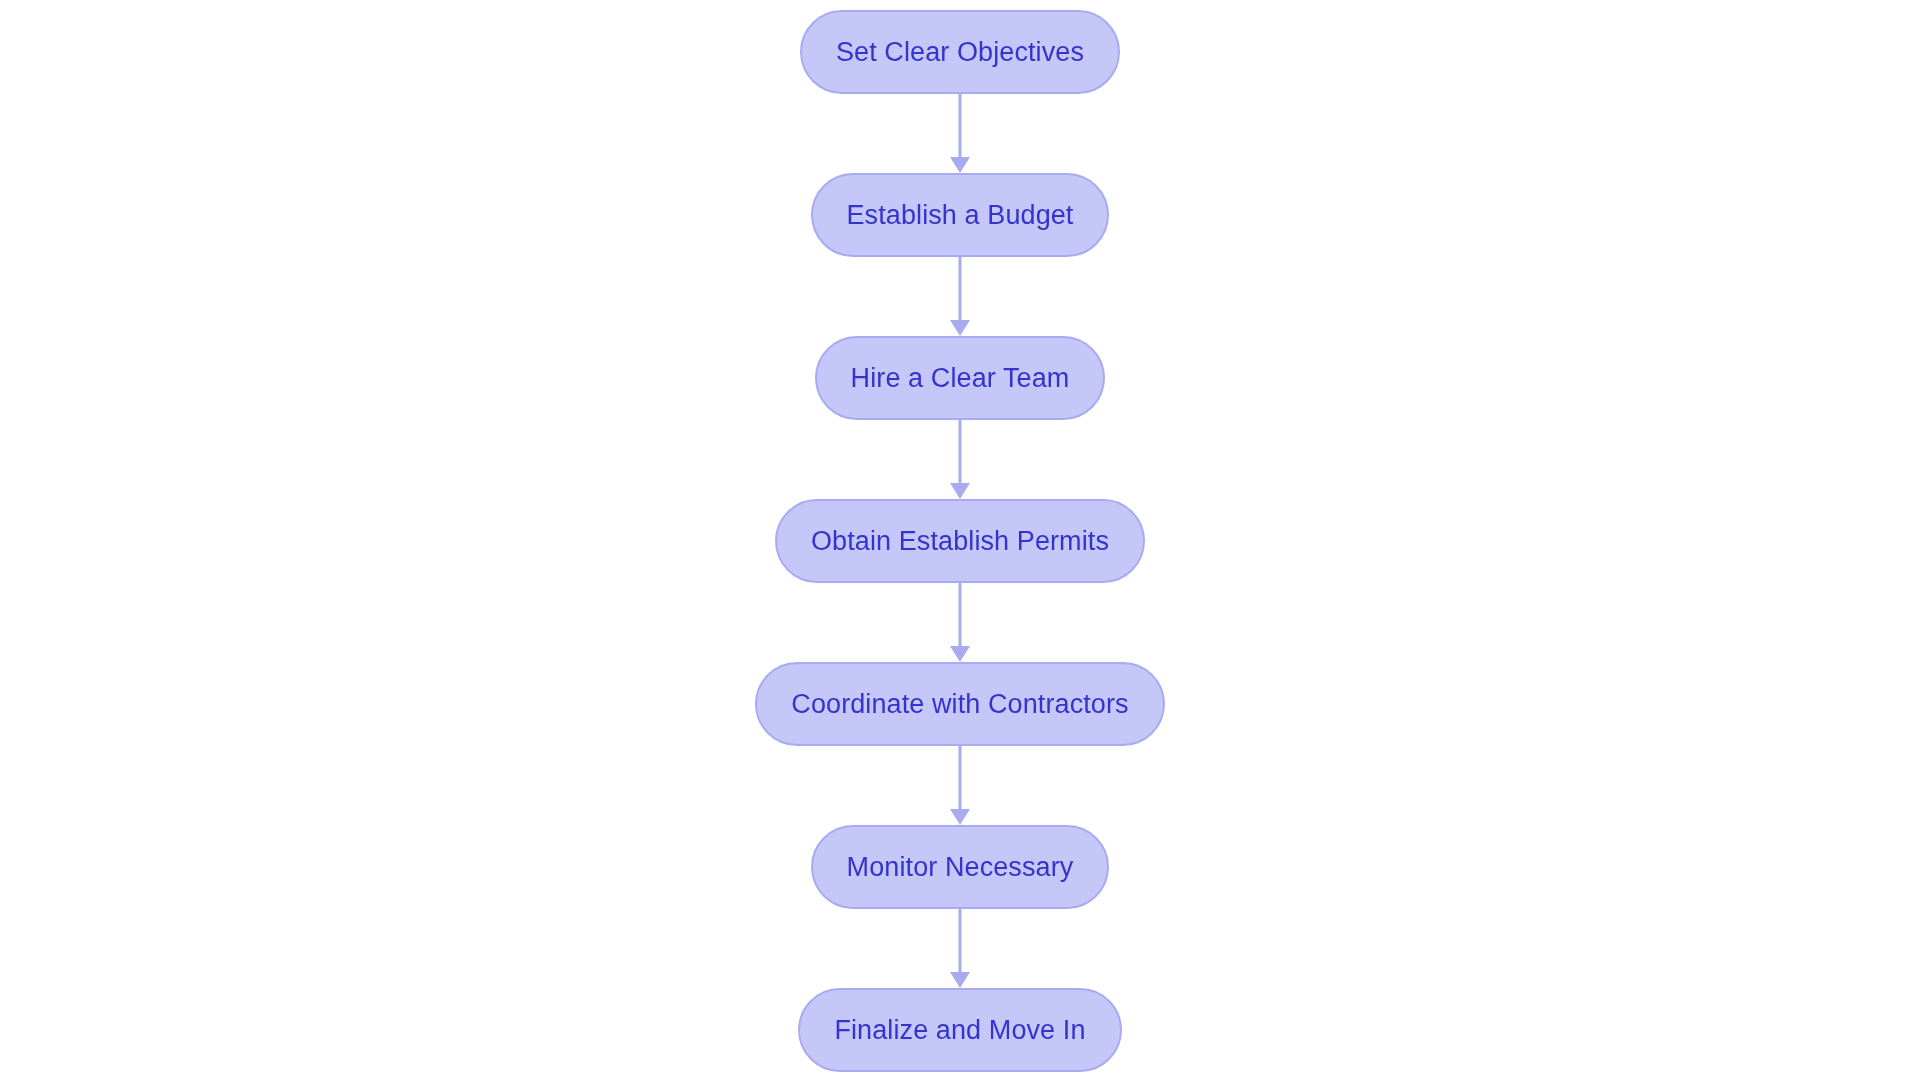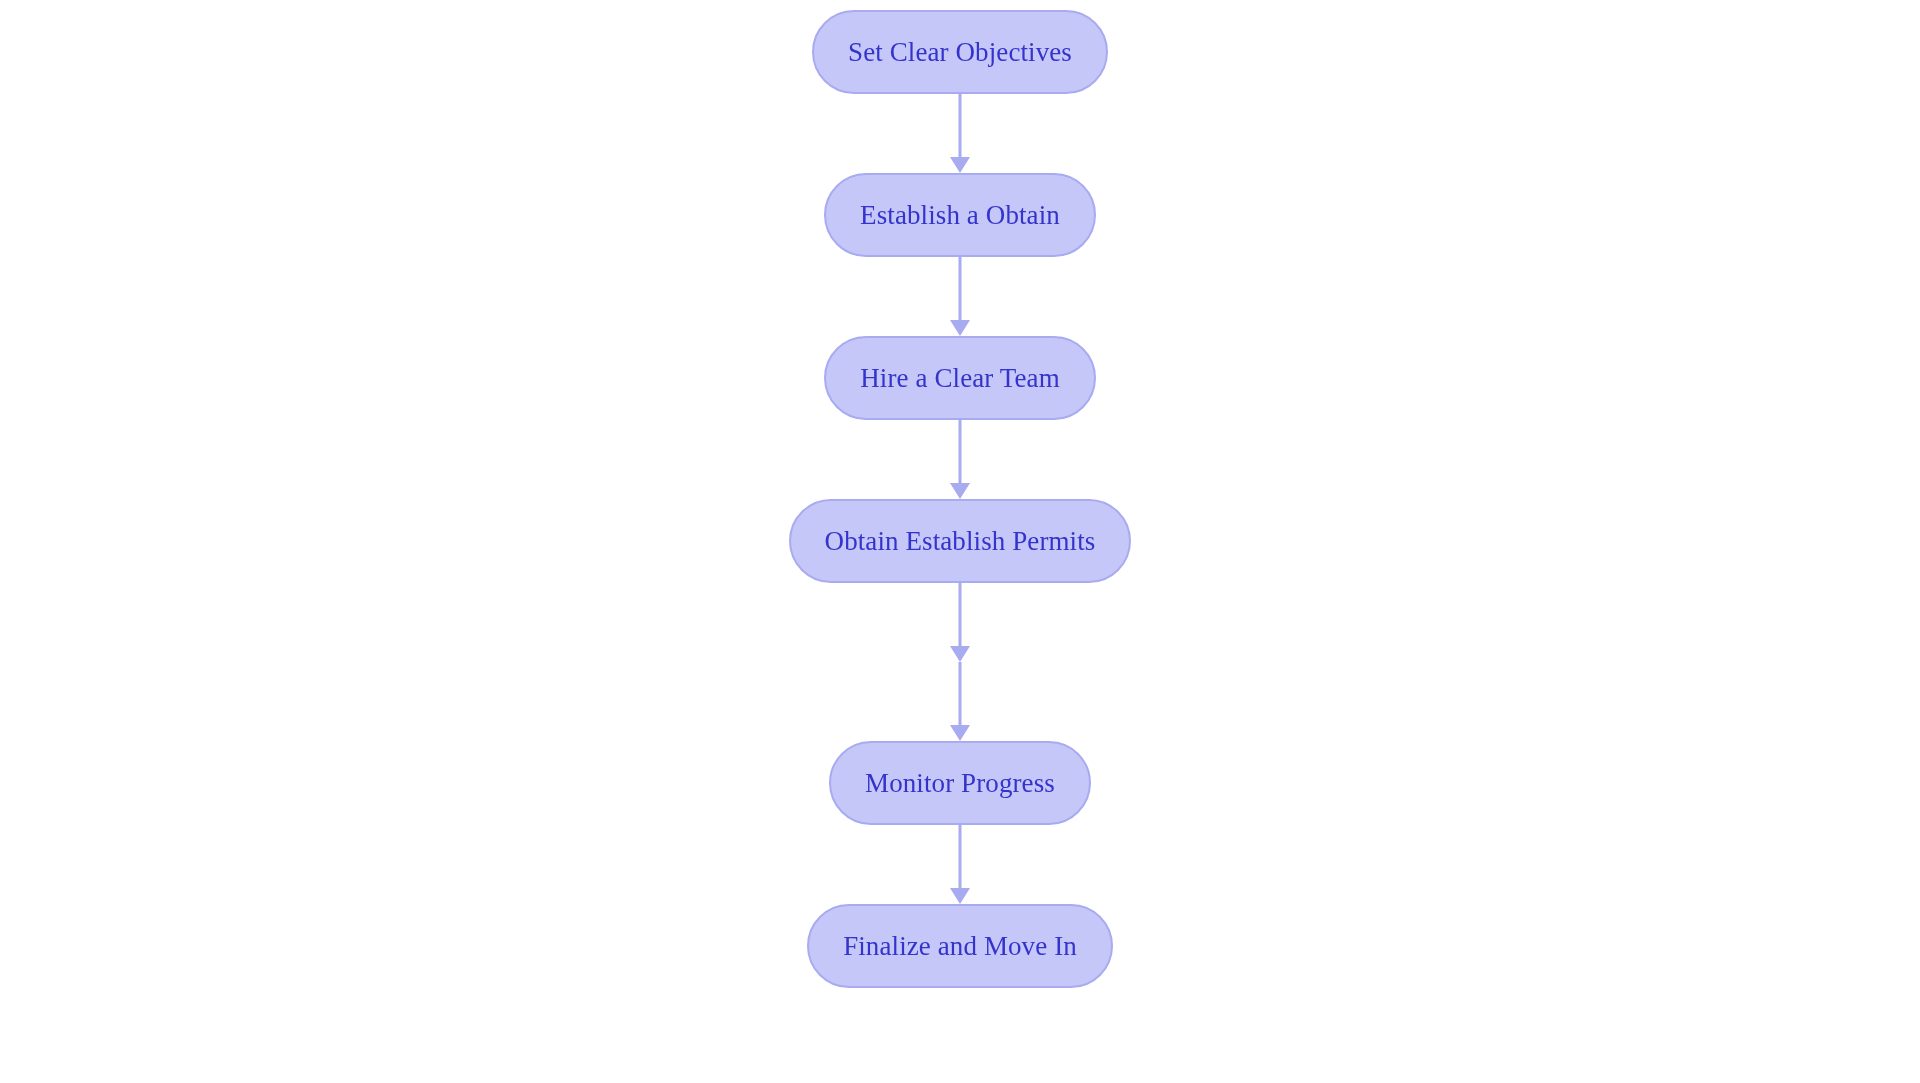--- a/index.html
+++ b/index.html
@@ -27,21 +27,20 @@
     left: 0;
     top: 0;
     width: 1920px;
     height: 1083px;
     display: flex;
     flex-direction: column;
     align-items: center;
     justify-content: flex-start;
     padding-top: 10px;
     box-sizing: border-box;
-    font-family: Liberation Serif, serif;
   }
 
   .flow-node {
     position: relative;
     height: 84px;
     box-sizing: border-box;
     display: flex;
     align-items: center;
     justify-content: center;
     border-radius: 42px;
@@ -101,21 +100,21 @@
     <div class="flow-node">
       <span class="flow-node-label">Set Clear Objectives</span>
     </div>
 
     <div class="flow-connector">
       <span class="conn-line"></span>
       <span class="conn-head"></span>
     </div>
 
     <div class="flow-node">
-      <span class="flow-node-label">Establish a Obtain</span>
+      <span class="flow-node-label">Establish a Budget</span>
     </div>
 
     <div class="flow-connector">
       <span class="conn-line"></span>
       <span class="conn-head"></span>
     </div>
 
     <div class="flow-node">
       <span class="flow-node-label">Hire a Clear Team</span>
     </div>
@@ -127,28 +126,31 @@
 
     <div class="flow-node">
       <span class="flow-node-label">Obtain Establish Permits</span>
     </div>
 
     <div class="flow-connector">
       <span class="conn-line"></span>
       <span class="conn-head"></span>
     </div>
 
+    <div class="flow-node">
+      <span class="flow-node-label">Coordinate with Contractors</span>
+    </div>
 
     <div class="flow-connector">
       <span class="conn-line"></span>
       <span class="conn-head"></span>
     </div>
 
     <div class="flow-node">
-      <span class="flow-node-label">Monitor Progress</span>
+      <span class="flow-node-label">Monitor Necessary</span>
     </div>
 
     <div class="flow-connector">
       <span class="conn-line"></span>
       <span class="conn-head"></span>
     </div>
 
     <div class="flow-node">
       <span class="flow-node-label">Finalize and Move In</span>
     </div>

